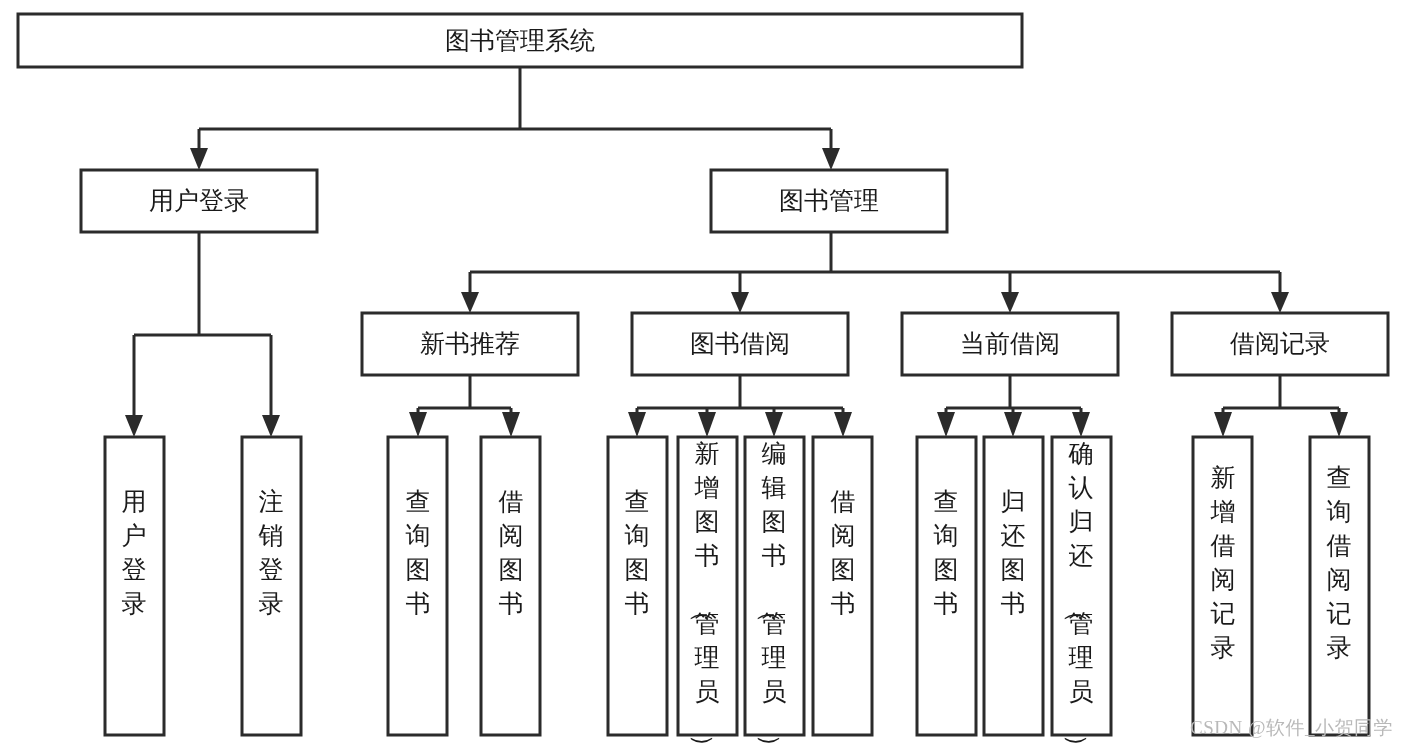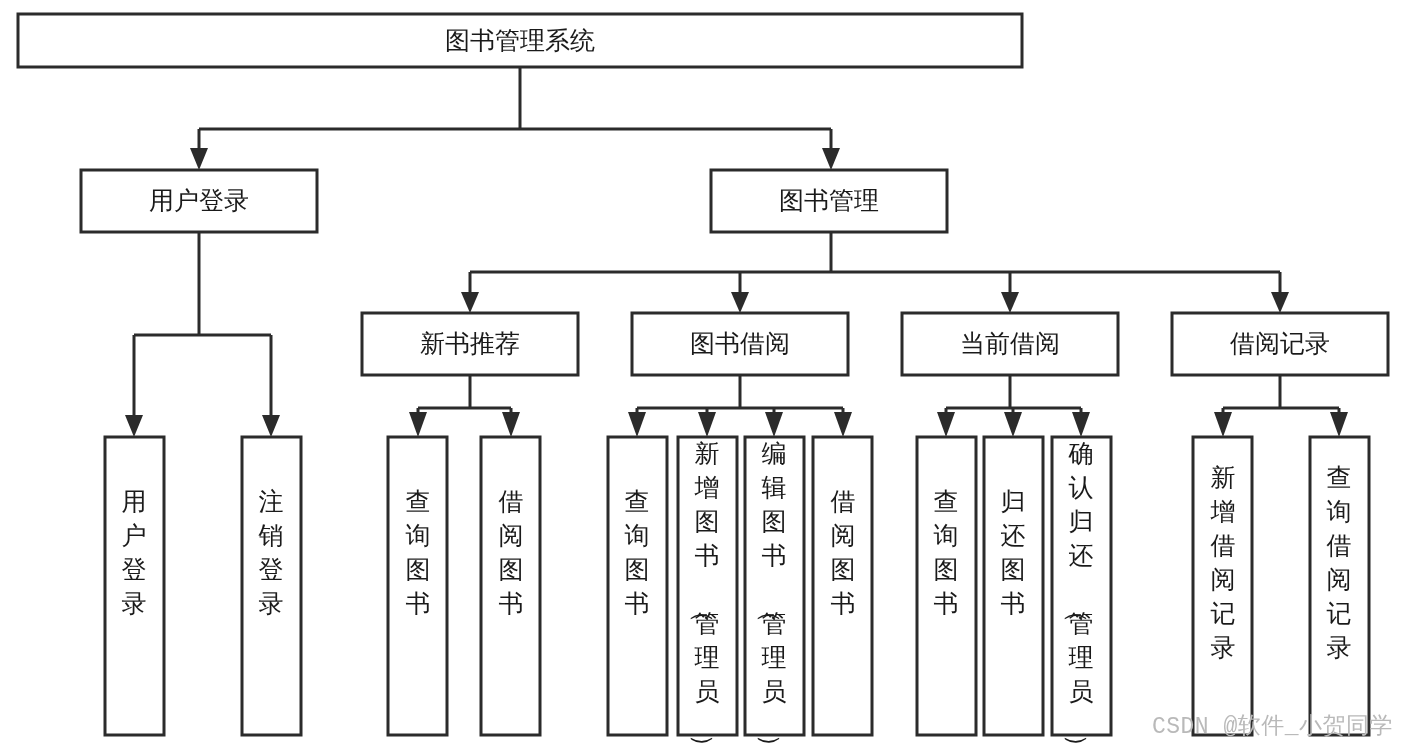--- a/index.html
+++ b/index.html
@@ -43,22 +43,22 @@
   .node-label-v {
     font-family: "Liberation Sans", "DejaVu Sans", sans-serif;
     font-size: 25px;
     fill: #1a1a1a;
     text-anchor: middle;
   }
   .watermark {
     position: absolute;
     right: 12px;
     bottom: 6px;
-    font-family: Liberation Mono, monospace;
-    font-size: 23px;
+    font-family: Liberation Serif, serif;
+    font-size: 19px;
     color: #b9b9b9;
     letter-spacing: 0.5px;
     white-space: nowrap;
     user-select: none;
   }
 </style>
 </head>
 <body>
 
 <svg id="diagram" viewBox="0 0 1405 747" xmlns="http://www.w3.org/2000/svg">

